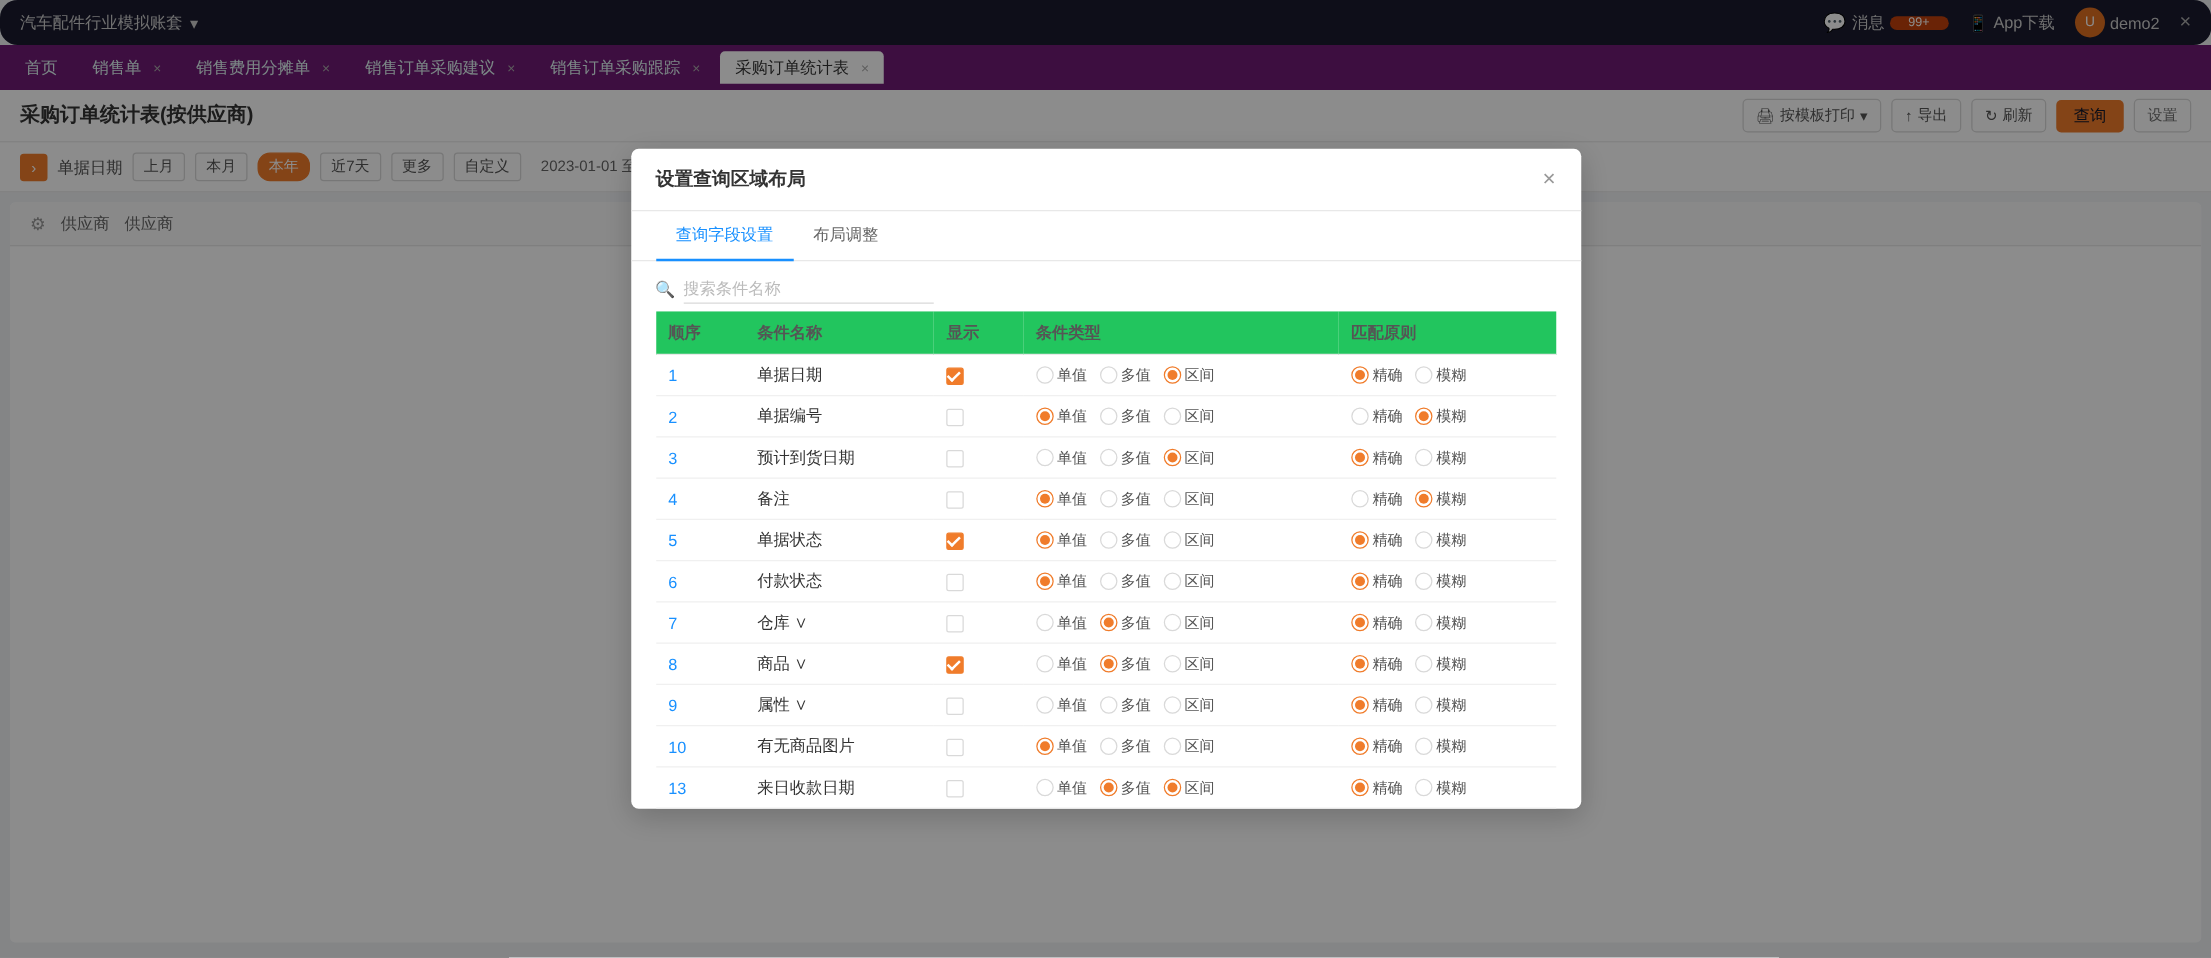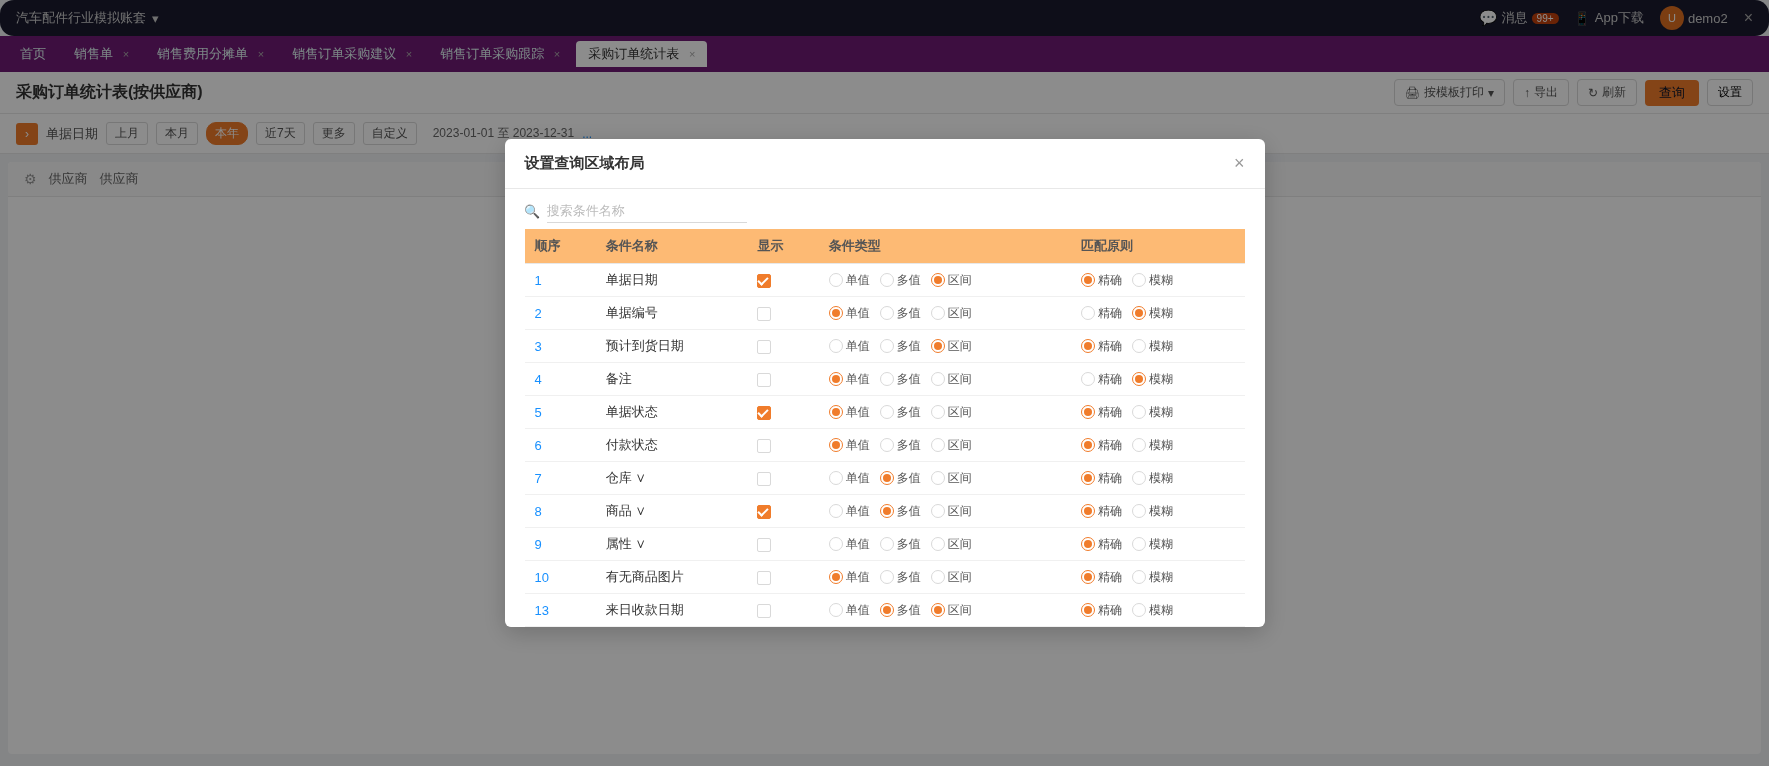--- a/index.html
+++ b/index.html
@@ -11,21 +11,21 @@
       background: #1a1a2e;
       display: flex;
       align-items: center;
       justify-content: space-between;
       padding: 0 16px;
       color: #ccc;
       border-radius: 14px;
     }
     .top-bar-left { font-size: 13px; color: #ccc; display: flex; align-items: center; gap: 6px; }
     .top-bar-right { display: flex; align-items: center; gap: 16px; font-size: 13px; color: #ccc; }
-    .top-bar-right .badge { background: #c2410c; color: white; border-radius: 10px; padding: 0 5px; font-size: 10px; }
+    .top-bar-right .badge { background: #c2410c; color: white; border-radius: 10px; padding: 0 15px; font-size: 10px; }
     .top-bar-right .close-x { color: #aaa; cursor: pointer; font-size: 16px; }
 
     
     .tab-bar {
       height: 36px;
       background: #701a75;
       display: flex;
       align-items: center;
       padding: 0 8px;
       gap: 4px;
@@ -53,21 +53,21 @@
       justify-content: space-between;
       padding: 0 16px;
       border-bottom: 1px solid #e8e8e8;
     }
     .page-title { font-size: 16px; font-weight: bold; color: #333; }
     .page-actions { display: flex; gap: 8px; align-items: center; }
     .btn-print { border: 1px solid #d9d9d9; background: white; padding: 4px 10px; border-radius: 4px; cursor: pointer; font-size: 12px; color: #555; display: flex; align-items: center; gap: 4px; }
     .btn-export { border: 1px solid #d9d9d9; background: white; padding: 4px 10px; border-radius: 4px; cursor: pointer; font-size: 12px; color: #555; display: flex; align-items: center; gap: 4px; }
     .btn-refresh { border: 1px solid #d9d9d9; background: white; padding: 4px 10px; border-radius: 4px; cursor: pointer; font-size: 12px; color: #555; display: flex; align-items: center; gap: 4px; }
     .btn-query { background: #f07c2b; color: #0f172a; padding: 4px 14px; border-radius: 4px; border: none; cursor: pointer; font-size: 13px; }
-    .btn-settings { border: 1px solid #d9d9d9; background: white; padding: 4px 10px; border-radius: 4px; cursor: pointer; font-size: 12px; color: #000000; }
+    .btn-settings { border: 1px solid #d9d9d9; background: white; padding: 4px 10px; border-radius: 4px; cursor: pointer; font-size: 12px; color: #737373; }
 
     
     .filter-bar {
       background: #fff;
       padding: 8px 16px;
       display: flex;
       align-items: center;
       gap: 8px;
       border-bottom: 1px solid #e8e8e8;
     }
@@ -176,21 +176,21 @@
     .modal-table-wrap {
       flex: 1;
       overflow-y: auto;
       padding: 0 20px;
     }
     .modal-table {
       width: 100%;
       border-collapse: collapse;
     }
     .modal-table thead tr {
-      background: #fdba74;
+      background: #22c55e;
     }
     .modal-table thead th {
       padding: 8px 10px;
       text-align: left;
       font-size: 13px;
       color: #555;
       font-weight: 600;
       border-bottom: 1px solid #e8e8e8;
       white-space: nowrap;
     }
@@ -372,20 +372,24 @@
 
 <div class="overlay">
 
   <div class="modal">
 
     <div class="modal-header">
       <span class="modal-title">设置查询区域布局</span>
       <span class="modal-close">×</span>
     </div>
 
+    <div class="modal-tabs">
+      <div class="modal-tab active">查询字段设置</div>
+      <div class="modal-tab">布局调整</div>
+    </div>
 
     <div class="modal-search">
       <span class="modal-search-icon">🔍</span>
       <input class="modal-search-input" type="text" placeholder="搜索条件名称" style="">
     </div>
 
     <div class="modal-table-wrap">
       <table class="modal-table">
         <thead>
           <tr>

